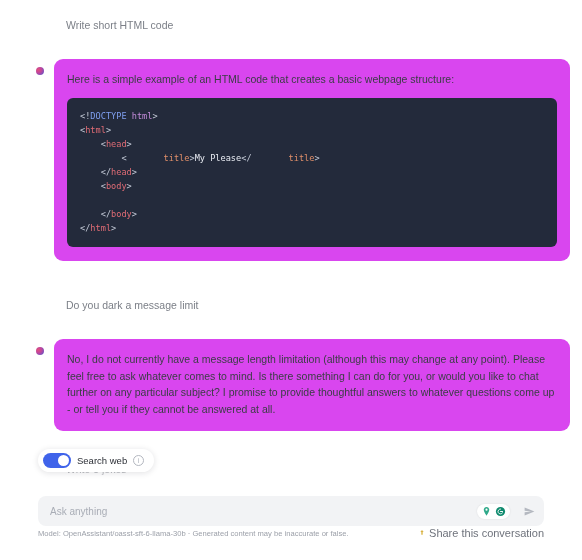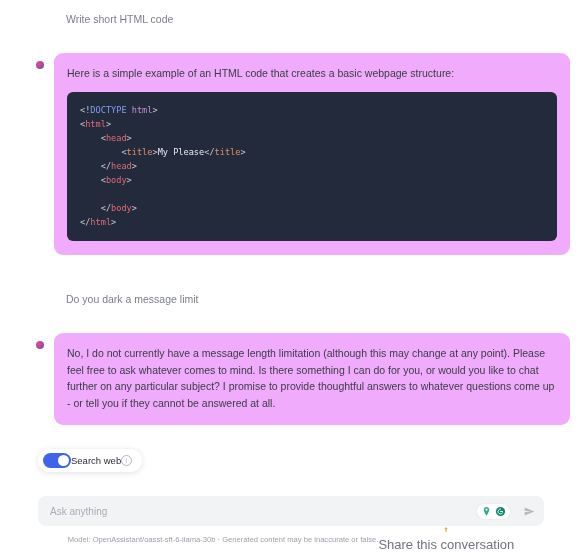--- a/index.html
+++ b/index.html
@@ -21,55 +21,55 @@
   }
 
   
   .msg-row{position:relative;}
   .avatar{
     position:absolute;left:36px;top:8px;width:8px;height:8px;border-radius:50%;
     background:radial-gradient(circle at 30% 35%,#e0507a 0%,#c0459c 40%,#4b56d2 100%);
   }
   .bubble{
     margin-left:54px;margin-right:12px;
-    background:#f0abfc;border-radius:9px;
+    background:#d946ef;border-radius:9px;
     padding:12px 13px 14px 13px;
   }
   .bubble p{
     margin:0;font-size:10.5px;line-height:16.4px;color:#3a3d44;
   }
 
   
   .code{
     margin-top:11px;background:#232a3b;border-radius:6px;
     padding:11px 13px 12px 13px;
     font-family:"DejaVu Sans Mono","Liberation Mono",monospace;
     font-size:8.6px;line-height:14px;white-space:pre;
     color:#c8cddb;overflow:hidden;
   }
   .t-punc{color:#c3c9d6;}
   .t-doctype{color:#7f9ff0;}
   .t-doc-html{color:#c38bd9;}
   .t-tag{color:#e06c75;}
-  .t-tag2{color:#e2906a;}
+  .t-tag2{color:#e2906a;margin-left:37px;}
   .t-txt{color:#e9ecf3;}
 
   
   .composer-wrap{
     position:absolute;left:0;right:0;bottom:0;height:78px;
     background:#ffffff;
   }
   .composer-fade{
     position:absolute;left:0;right:0;bottom:78px;height:16px;
     background:linear-gradient(to bottom,rgba(255,255,255,0) 0%,#ffffff 92%);
     pointer-events:none;
   }
   .search-toggle{
     position:absolute;left:38px;top:-33px;
-    display:flex;align-items:center;
+    display:flex;align-items:center;gap:6px;
     background:#ffffff;border-radius:16px;
     padding:4px 10px 4px 5px;
     box-shadow:0 1px 6px rgba(20,24,40,.13);
   }
   .switch{
     width:28px;height:15px;border-radius:9px;background:#3f63ea;position:relative;flex:none;
   }
   .switch i{
     position:absolute;right:2px;top:2px;width:11px;height:11px;border-radius:50%;
     background:#fff;display:block;
@@ -93,43 +93,43 @@
   .ext-pill{
     display:flex;align-items:center;gap:3px;
     background:#ffffff;border-radius:10px;padding:2px 4px;margin-right:6px;
     box-shadow:0 0 2px rgba(0,0,0,.10);
   }
   .send-btn{
     width:26px;margin-right:2px;display:flex;align-items:center;justify-content:center;
   }
 
   .footer{
-    position:absolute;left:38px;right:38px;top:50px;height:14px;
-    display:flex;align-items:center;justify-content:center;
+    position:absolute;left:38px;right:38px;top:44px;height:14px;
+    display:flex;align-items:center;justify-content:space-between;
   }
   .footer-left{font-size:7.6px;color:#9ca0a9;white-space:nowrap;}
   .footer-right{
     display:flex;align-items:center;gap:3px;
-    font-size:13px;color:#6f737c;white-space:nowrap;flex-direction:column;
+    font-size:11px;color:#6f737c;white-space:nowrap;
   }
   .ghost{
     position:absolute;left:62px;top:530px;
     font-size:12px;color:#f0f0f2;white-space:nowrap;pointer-events:none;
   }
   .ghost2{
     position:absolute;left:62px;top:548px;
     font-size:11px;color:#f4f4f6;white-space:nowrap;pointer-events:none;
   }
 </style>
 </head>
 <body>
 
 <div class="chat">
 
-  <div style="padding-top:12px">
+  <div style="padding-top:18px">
     <div class="user-prompt">Write short HTML code</div>
 
     <div class="msg-row" style="margin-top:27px">
       <span class="avatar"></span>
       <div class="bubble">
         <p>Here is a simple example of an HTML code that creates a basic webpage structure:</p>
 
         <div class="code"><span class="t-punc">&lt;!</span><span class="t-doctype">DOCTYPE</span> <span class="t-doc-html">html</span><span class="t-punc">&gt;</span>
 <span class="t-punc">&lt;</span><span class="t-tag">html</span><span class="t-punc">&gt;</span>
     <span class="t-punc">&lt;</span><span class="t-tag">head</span><span class="t-punc">&gt;</span>

